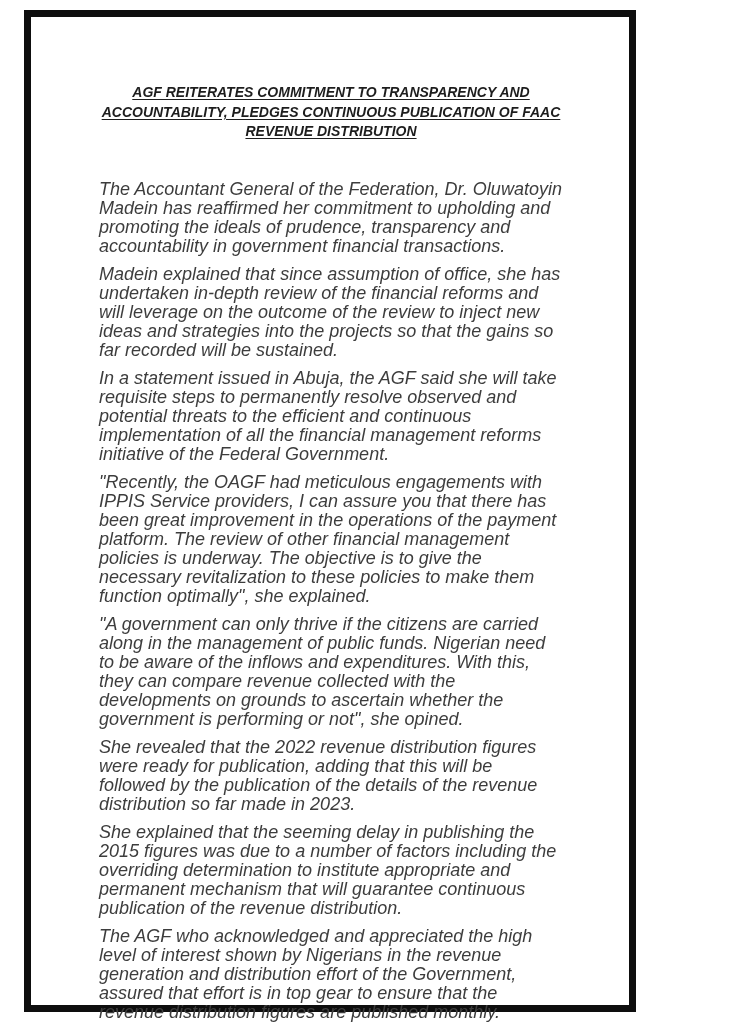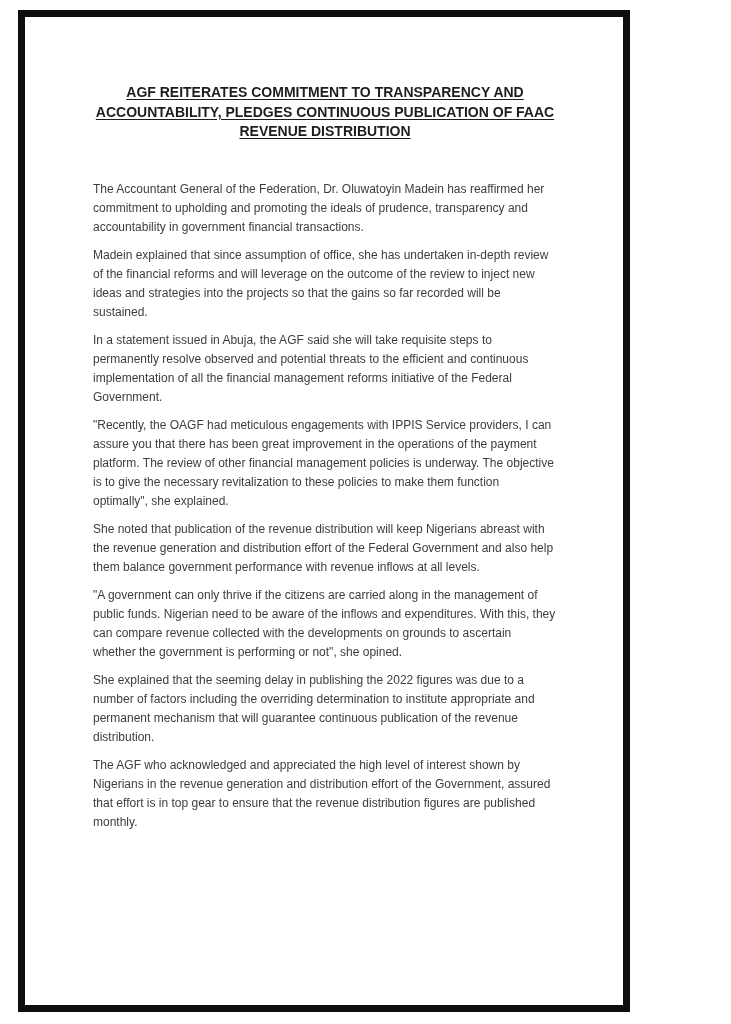--- a/index.html
+++ b/index.html
@@ -11,60 +11,61 @@
     overflow: hidden;
   }
   .page {
     position: relative;
     width: 731px;
     height: 1024px;
     background: var(--background, #ffffff);
   }
   .frame {
     position: absolute;
-    left: 18px;
+    left: 24px;
     top: 10px;
     width: 612px;
     height: 1002px;
     border: 7px solid var(--border, #0e0e0e);
     background: var(--background, #ffffff);
+    font-style: italic;
   }
   .content {
     padding: 66px 66px 0 68px;
   }
   .doc-title {
     font-size: 14px;
     font-weight: bold;
     text-align: center;
     text-decoration: underline;
     text-underline-offset: 2px;
     color: var(--title, #1d1d1d);
     line-height: 19.5px;
     margin: 0 auto 38px auto;
     max-width: 556px;
   }
   .doc-body p {
-    font-size: 12px;
+    font-size: 18px;
     line-height: 19px;
     color: var(--text, #3d3d3d);
     margin: 0 0 9px 0;
   }
 </style>
 </head>
 <body>
 
 <div class="page">
   <div class="frame">
     <div class="content">
       <h1 class="doc-title">AGF REITERATES COMMITMENT TO TRANSPARENCY AND ACCOUNTABILITY, PLEDGES CONTINUOUS PUBLICATION OF FAAC REVENUE DISTRIBUTION</h1>
       <div class="doc-body">
           <p>The Accountant General of the Federation, Dr. Oluwatoyin Madein has reaffirmed her commitment to upholding and promoting the ideals of prudence, transparency and accountability in government financial transactions.</p>
           <p>Madein explained that since assumption of office, she has undertaken in-depth review of the financial reforms and will leverage on the outcome of the review to inject new ideas and strategies into the projects so that the gains so far recorded will be sustained.</p>
           <p>In a statement issued in Abuja, the AGF said she will take requisite steps to permanently resolve observed and potential threats to the efficient and continuous implementation of all the financial management reforms initiative of the Federal Government.</p>
           <p>"Recently, the OAGF had meticulous engagements with IPPIS Service providers, I can assure you that there has been great improvement in the operations of the payment platform. The review of other financial management policies is underway. The objective is to give the necessary revitalization to these policies to make them function optimally", she explained.</p>
-          <p>She noted that publication of the revenue distribution will keep Nigerians abreast with the revenue generation and distribution effort of the Federal Government and also help them balance government performance with revenue inflows at all levels.</p>
           <p>"A government can only thrive if the citizens are carried along in the management of public funds. Nigerian need to be aware of the inflows and expenditures. With this, they can compare revenue collected with the developments on grounds to ascertain whether the government is performing or not", she opined.</p>
-          <p>She explained that the seeming delay in publishing the 2022 figures was due to a number of factors including the overriding determination to institute appropriate and permanent mechanism that will guarantee continuous publication of the revenue distribution.</p>
+          <p>She revealed that the 2022 revenue distribution figures were ready for publication, adding that this will be followed by the publication of the details of the revenue distribution so far made in 2023.</p>
+          <p>She explained that the seeming delay in publishing the 2015 figures was due to a number of factors including the overriding determination to institute appropriate and permanent mechanism that will guarantee continuous publication of the revenue distribution.</p>
           <p>The AGF who acknowledged and appreciated the high level of interest shown by Nigerians in the revenue generation and distribution effort of the Government, assured that effort is in top gear to ensure that the revenue distribution figures are published monthly.</p>
         </div>
     </div>
   </div>
 </div>
 
 </body></html>

